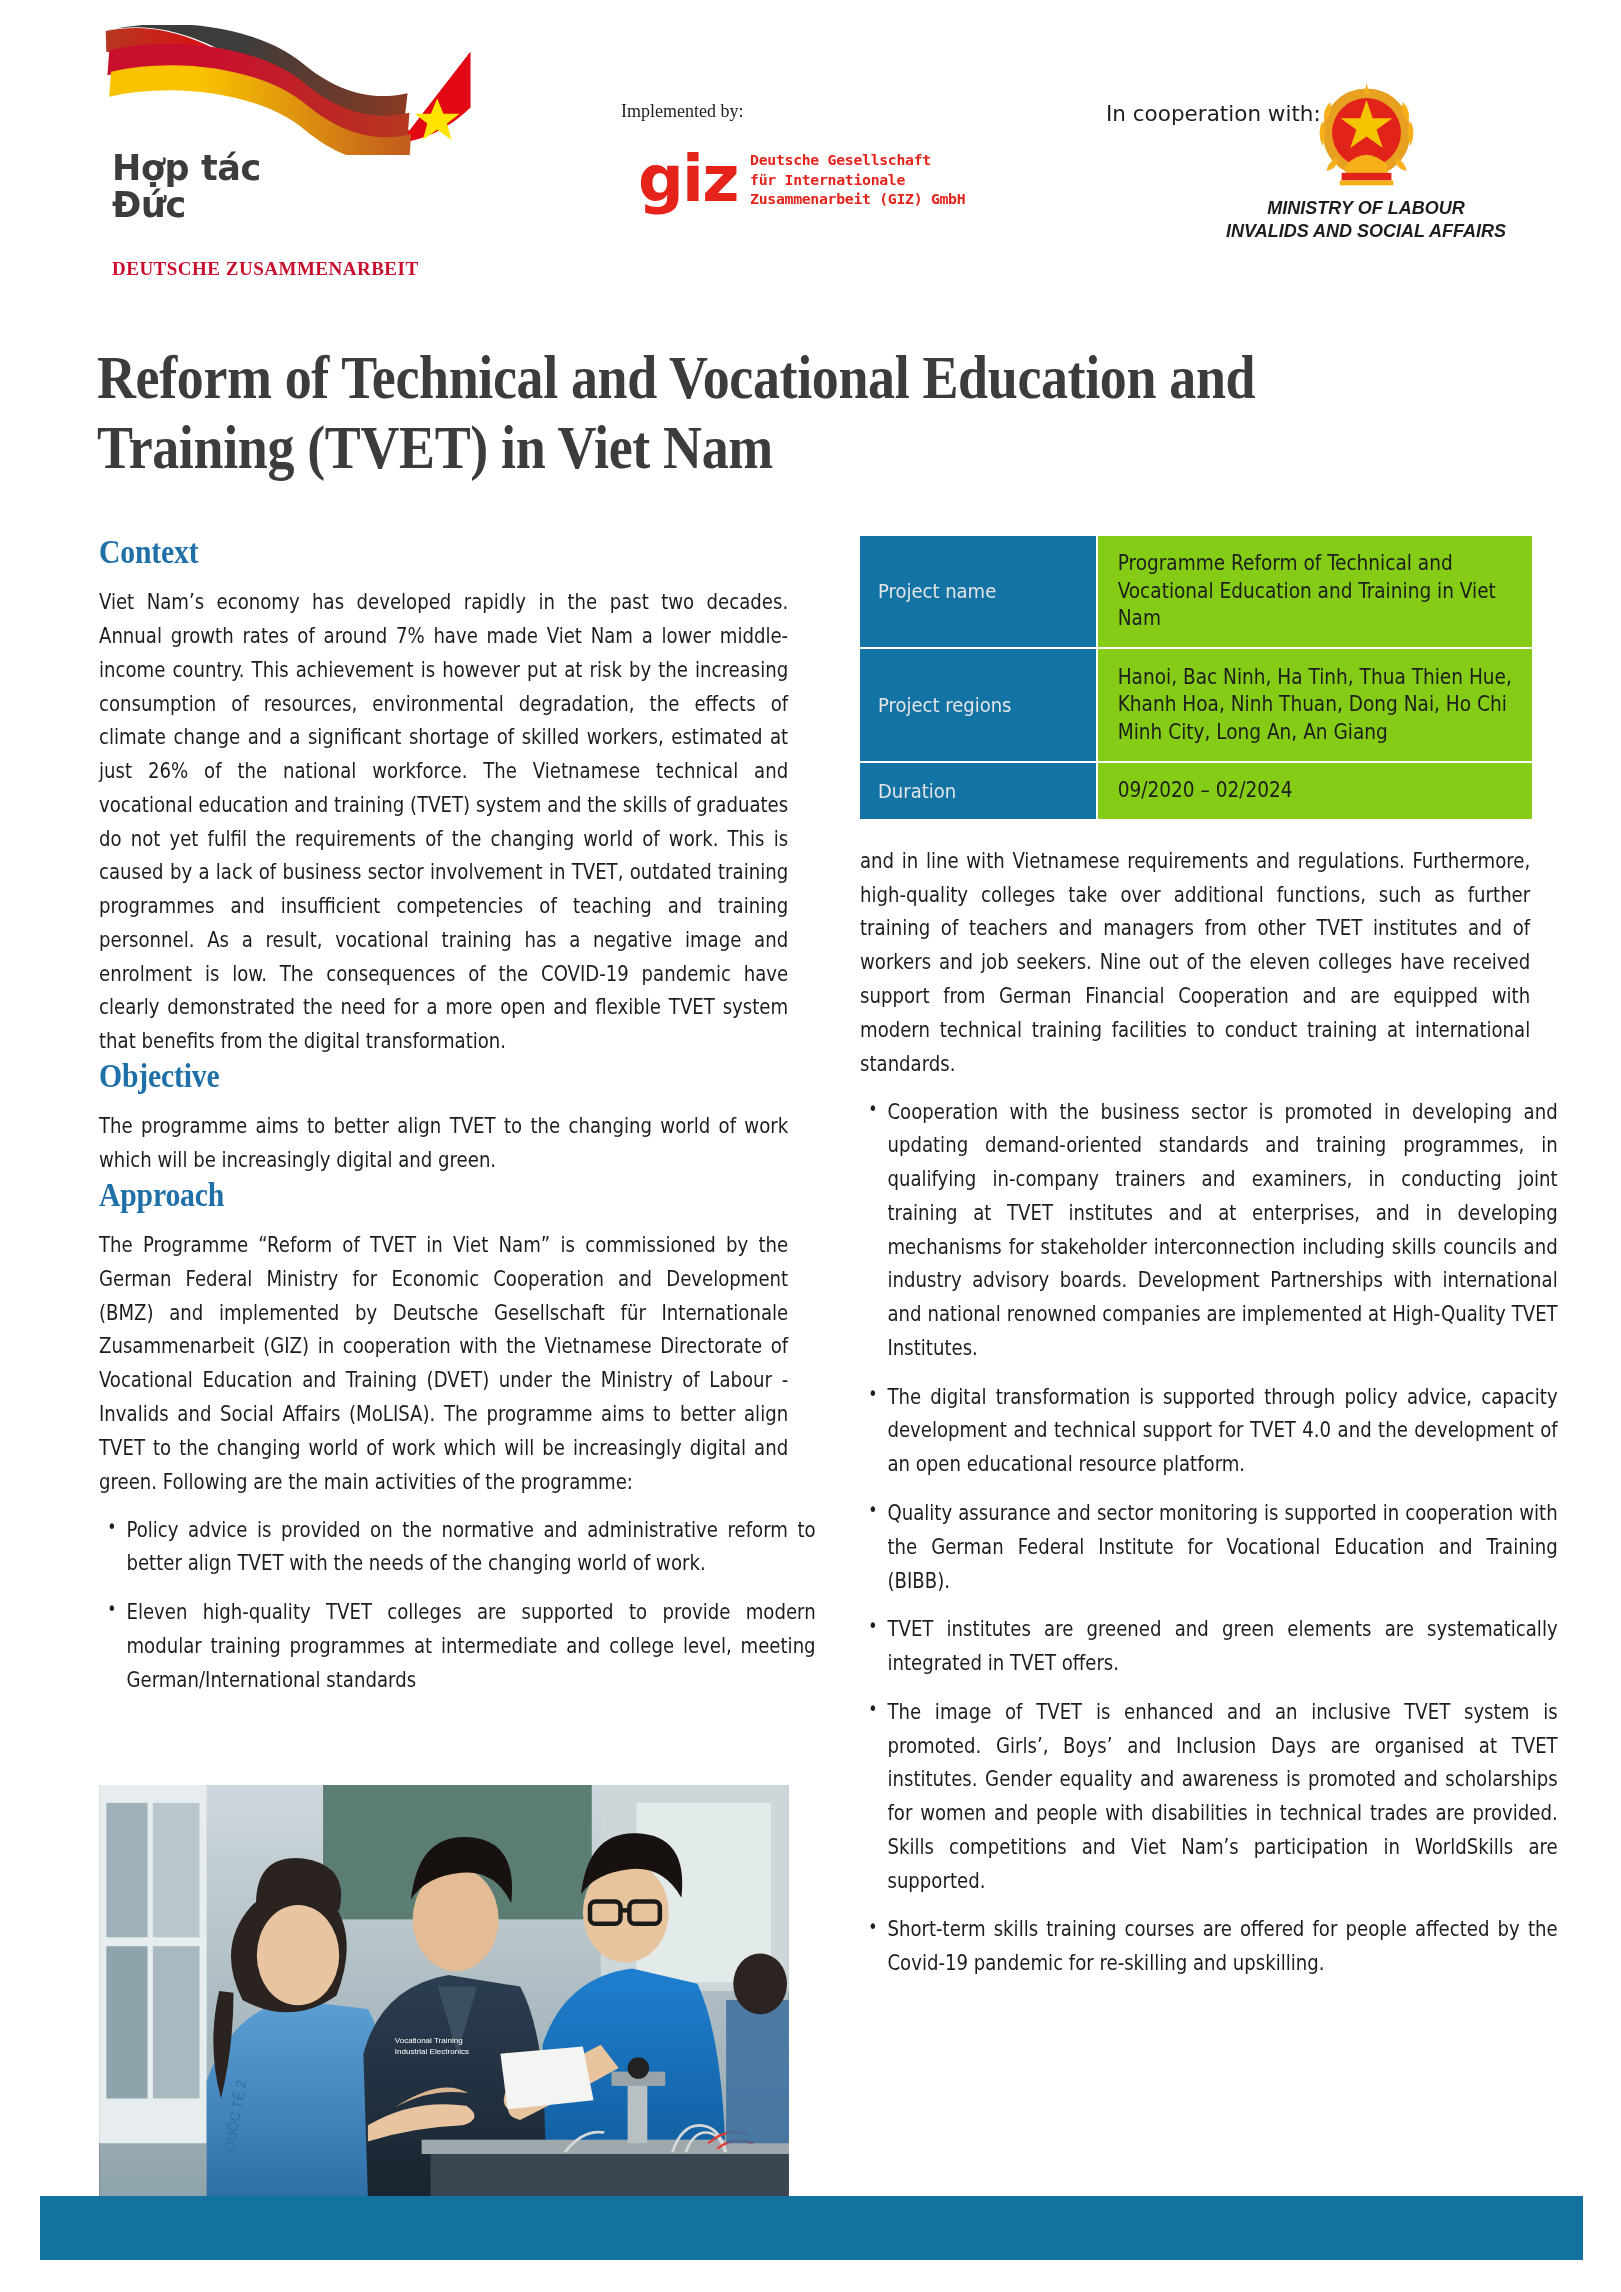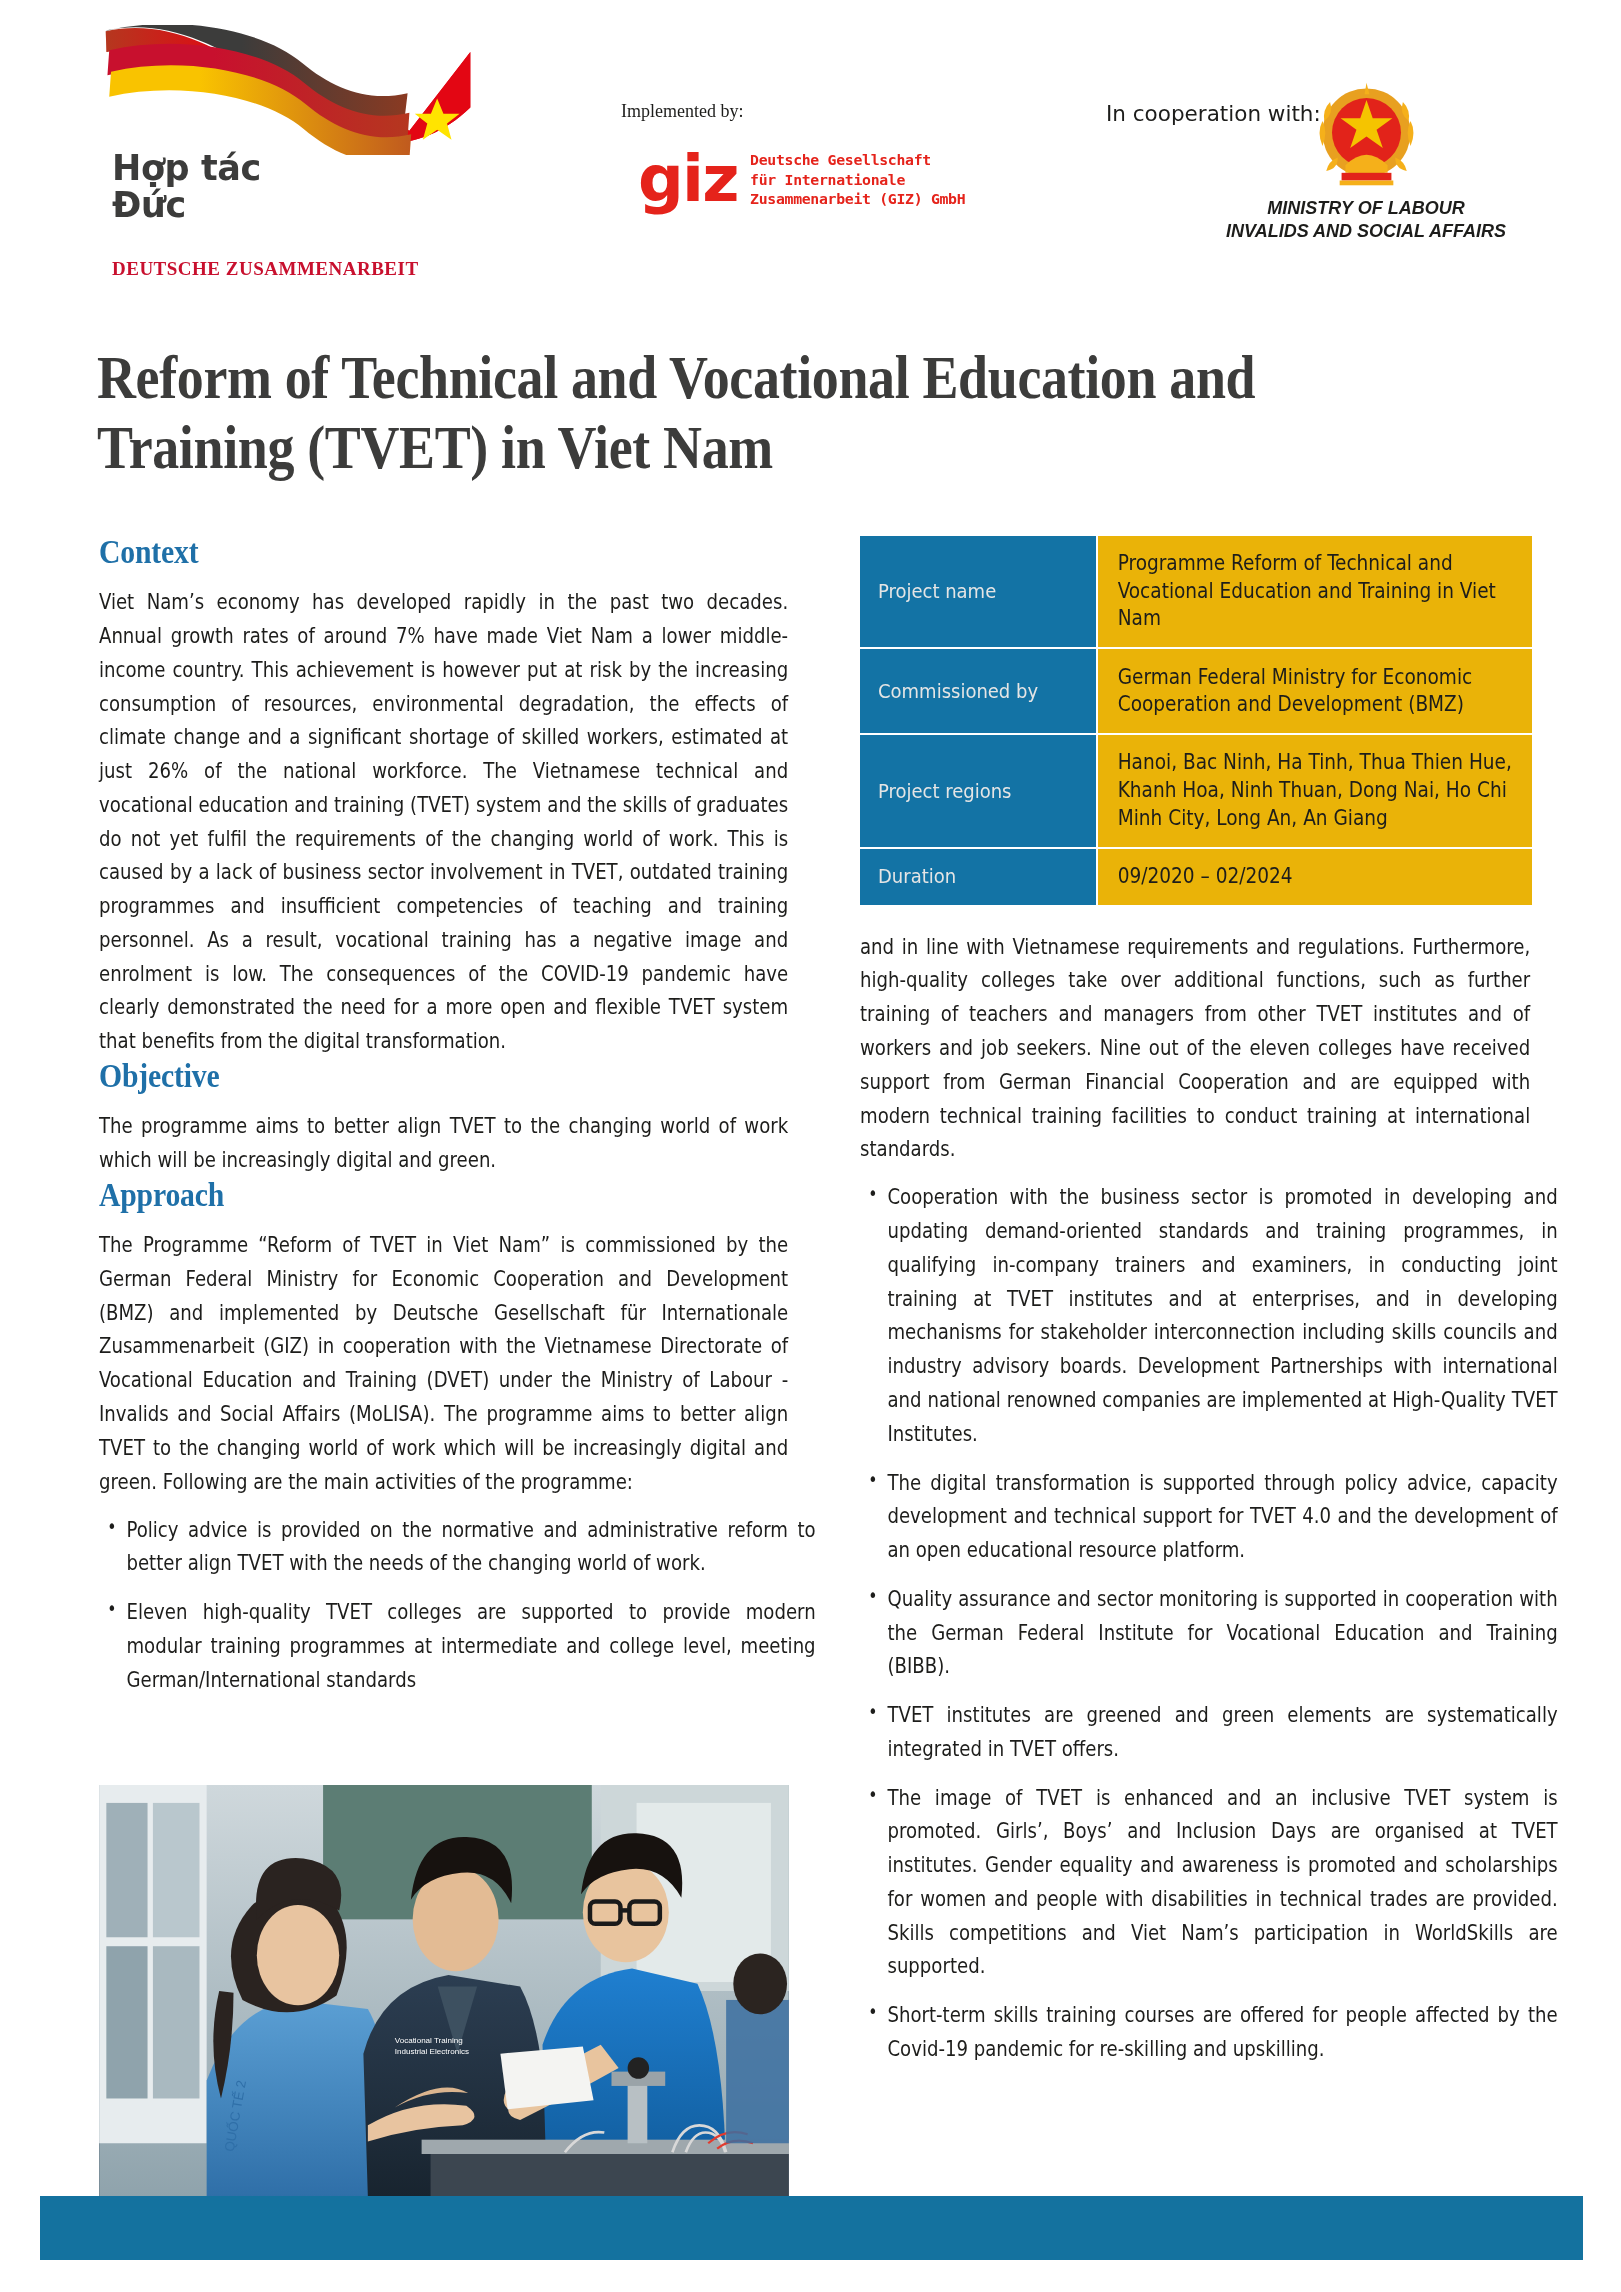--- a/index.html
+++ b/index.html
@@ -225,21 +225,21 @@
   .info-table td.key {
     width: 202px;
     background: #1373a5;
     color: #e5e5e5;
     font-size: 20px;
     padding: 14.3px 16px 14.3px 18px;
     line-height: 1.32;
     border-right: 2.7px solid #ffffff;
   }
   .info-table td.val {
-    background: #eab308;
+    background: #84cc16;
     color: #1d1d1b;
     font-size: 20.6px;
     padding: 14.3px 18px 14.3px 19.7px;
     line-height: 1.34;
   }
 
   
   .photo-frame {
     position: absolute;
     left: 99px;
@@ -440,24 +440,20 @@
 
   <div class="col-right">
 
     <table class="info-table">
       <tbody>
         <tr>
           <td class="key">Project name</td>
           <td class="val">Programme Reform of Technical and Vocational Education and Training in Viet Nam</td>
         </tr>
         <tr>
-          <td class="key">Commissioned by</td>
-          <td class="val">German Federal Ministry for Economic Cooperation and Development (BMZ)</td>
-        </tr>
-        <tr>
           <td class="key">Project regions</td>
           <td class="val">Hanoi, Bac Ninh, Ha Tinh, Thua Thien Hue, Khanh Hoa, Ninh Thuan, Dong Nai, Ho Chi Minh City, Long An, An Giang</td>
         </tr>
         <tr>
           <td class="key">Duration</td>
           <td class="val">09/2020 – 02/2024</td>
         </tr>
       </tbody>
     </table>
 

